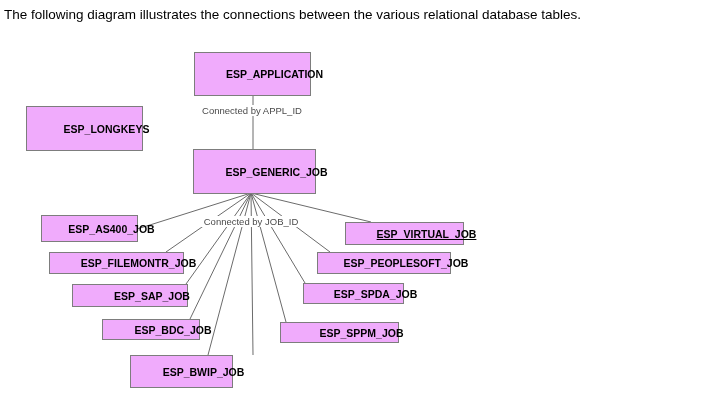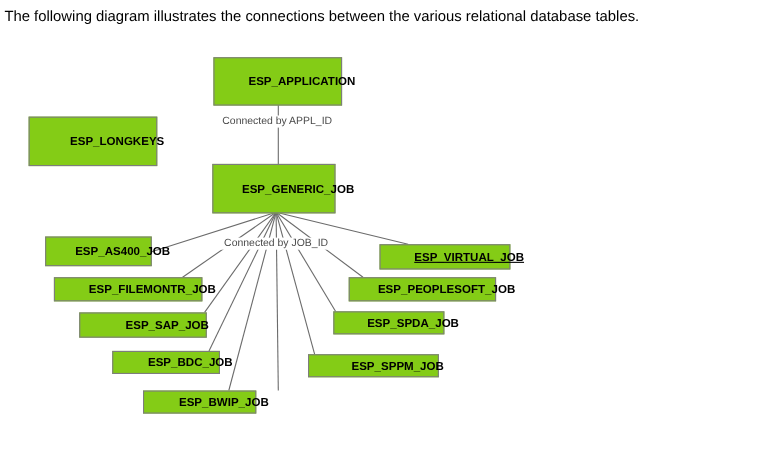--- a/index.html
+++ b/index.html
@@ -27,21 +27,21 @@
     position: absolute;
     left: 0;
     top: 0;
     width: 707px;
     height: 408px;
   }
   .node {
     position: absolute;
     box-sizing: border-box;
     border: 1px solid #7d7d7d;
-    background: #84cc16;
+    background: #f0abfc;
     display: flex;
     align-items: center;
     justify-content: center;
     font-size: 10.5px;
     font-weight: bold;
     color: #000000;
     white-space: nowrap;
     padding-left: 44px;
   }
   .edge-label {
@@ -49,26 +49,26 @@
     transform: translateX(-50%);
     background: #ffffff;
     padding: 0 3px;
     font-size: 9.5px;
     color: #4a4a4a;
     white-space: nowrap;
   }
   
   .n-application { left:194px; top:52px;  width:117px; height:44px; }
   .n-longkeys    { left:26px;  top:106px; width:117px; height:45px; }
-  .n-generic     { left:193px; top:149px; width:112px; height:45px; }
+  .n-generic     { left:193px; top:149px; width:123px; height:45px; }
   .n-as400       { left:41px;  top:215px; width:97px;  height:27px; }
   .n-filemontr   { left:49px;  top:252px; width:135px; height:22px; }
   .n-sap         { left:72px;  top:284px; width:116px; height:23px; }
   .n-bdc         { left:102px; top:319px; width:98px;  height:21px; }
-  .n-bwip        { left:130px; top:355px; width:103px; height:21px; }
+  .n-bwip        { left:130px; top:355px; width:103px; height:33px; }
   .n-bwpc        { left:240px; top:355px; width:100px; height:21px; }
   .n-sppm        { left:280px; top:322px; width:119px;  height:21px; }
   .n-spda        { left:303px; top:283px; width:101px; height:21px; }
   .n-peoplesoft  { left:317px; top:252px; width:134px; height:22px;text-align:right; }
   .n-virtual     { left:345px; top:222px; width:119px; height:23px;text-decoration:underline; }
   .l-appl { left:252px; top:105px; }
   .l-job  { left:251px; top:216px; }
 </style>
 </head>
 <body>

